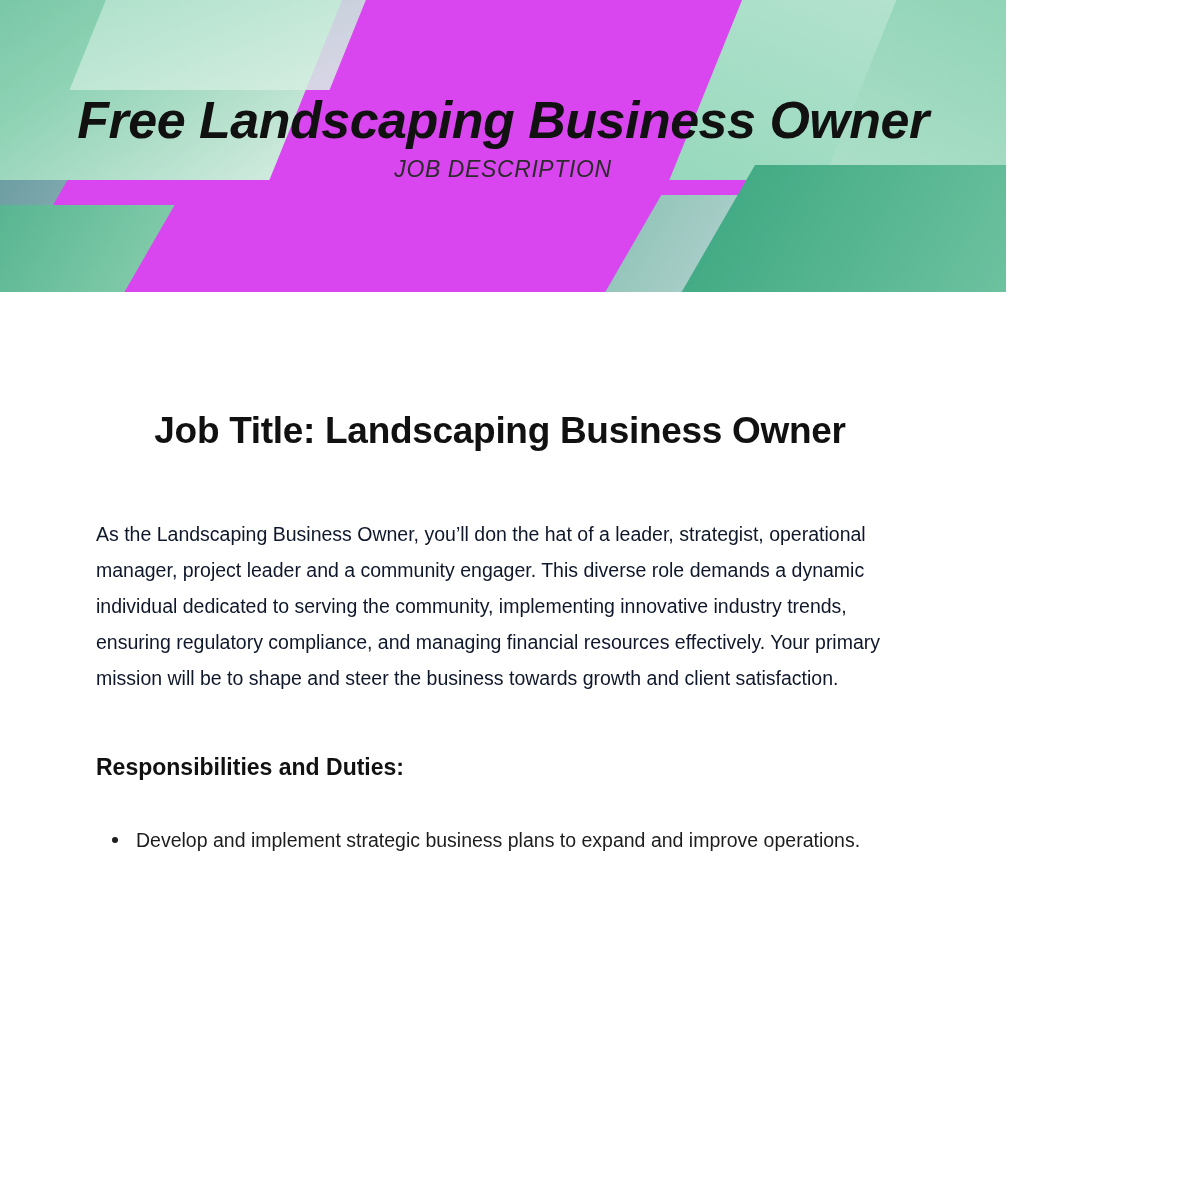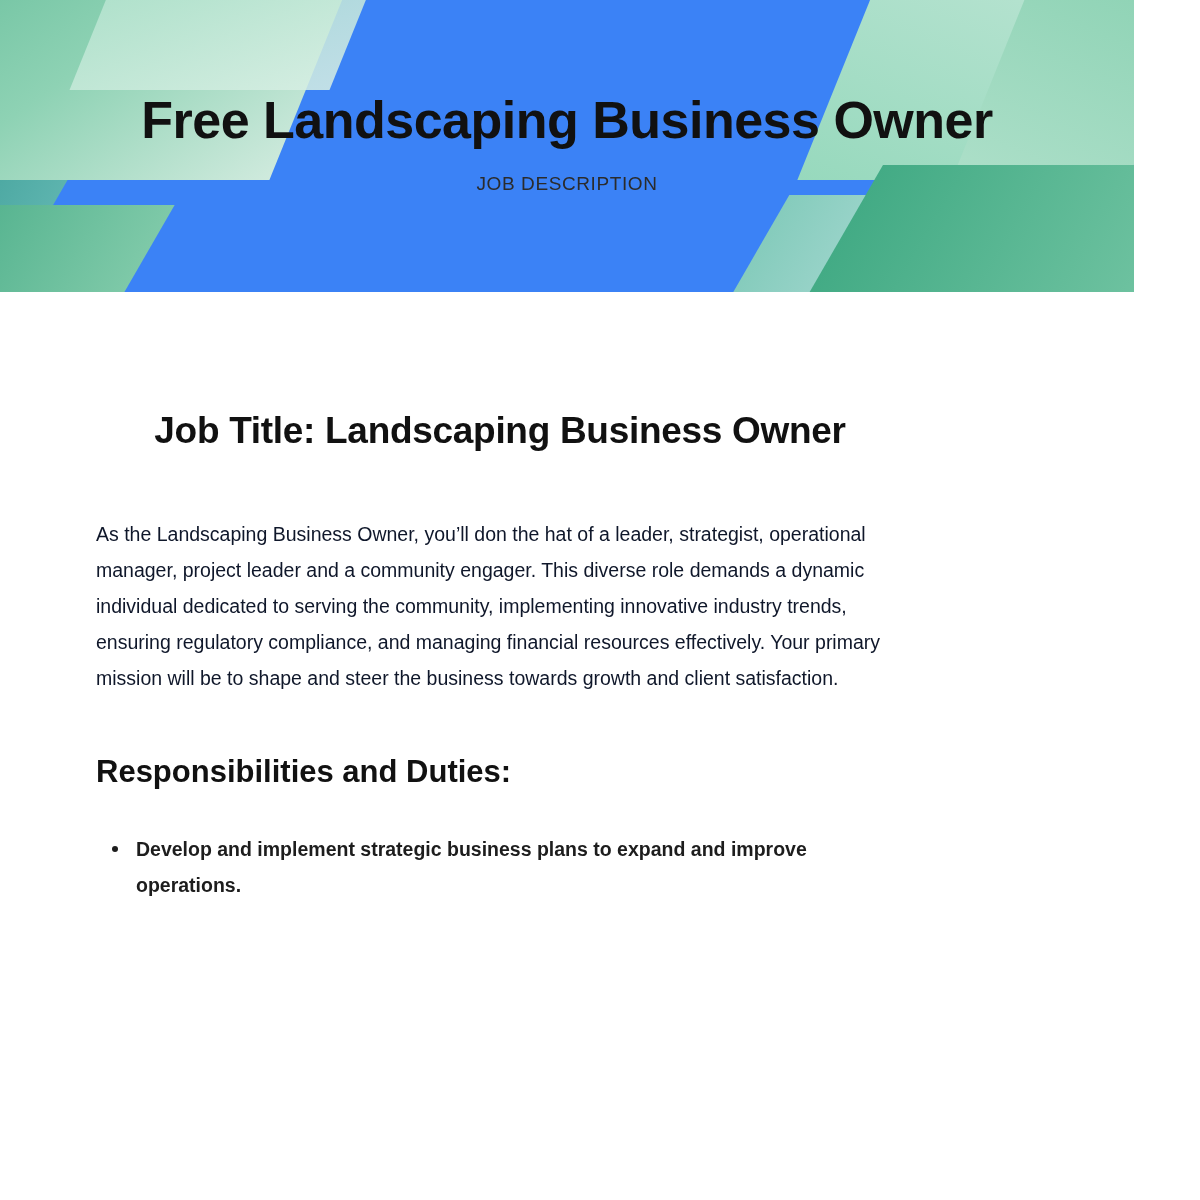--- a/index.html
+++ b/index.html
@@ -11,24 +11,25 @@
     height: 1200px;
     background: #ffffff;
     font-family: "Liberation Sans", sans-serif;
     color: #1a1a1a;
     overflow: hidden;
   }
 
   
   .banner {
     position: relative;
-    width: 1134px;
+    width: 1006px;
     height: 292px;
-    background: #3b82f6;
+    background: #d946ef;
     overflow: hidden;
+    font-style: italic;
   }
   
   .shape {
     position: absolute;
     pointer-events: none;
   }
   .shape-left-top {
     left: -140px;
     top: -120px;
     width: 470px;
@@ -105,22 +106,22 @@
   }
   .banner-title {
     font-size: 52px;
     font-weight: bold;
     letter-spacing: -0.5px;
     color: #111111;
     line-height: 1.1;
     margin: 0;
   }
   .banner-subtitle {
-    margin-top: 24px;
-    font-size: 19px;
+    margin-top: 7px;
+    font-size: 23px;
     letter-spacing: 0.6px;
     color: #2b2b2b;
   }
 
   
   .doc {
     padding: 0 96px;
     box-sizing: border-box;
     width: 1000px;
   }
@@ -133,29 +134,28 @@
     letter-spacing: -0.3px;
   }
   .intro {
     margin-top: 64px;
     font-size: 19.5px;
     line-height: 1.85;
     color: #0f172a;
   }
   .section-heading {
     margin-top: 58px;
-    font-size: 31px;
+    font-size: 23px;
     font-weight: bold;
     color: #111111;
   }
   ul.bullets {
     margin: 42px 0 0 0;
     padding-left: 30px;
     list-style: none;
-    font-weight: bold;
   }
   ul.bullets li {
     position: relative;
     font-size: 19.5px;
     line-height: 1.83;
     color: #1d1d1d;
     margin-bottom: 3px;
     padding-left: 10px;
   }
   ul.bullets li::before {

